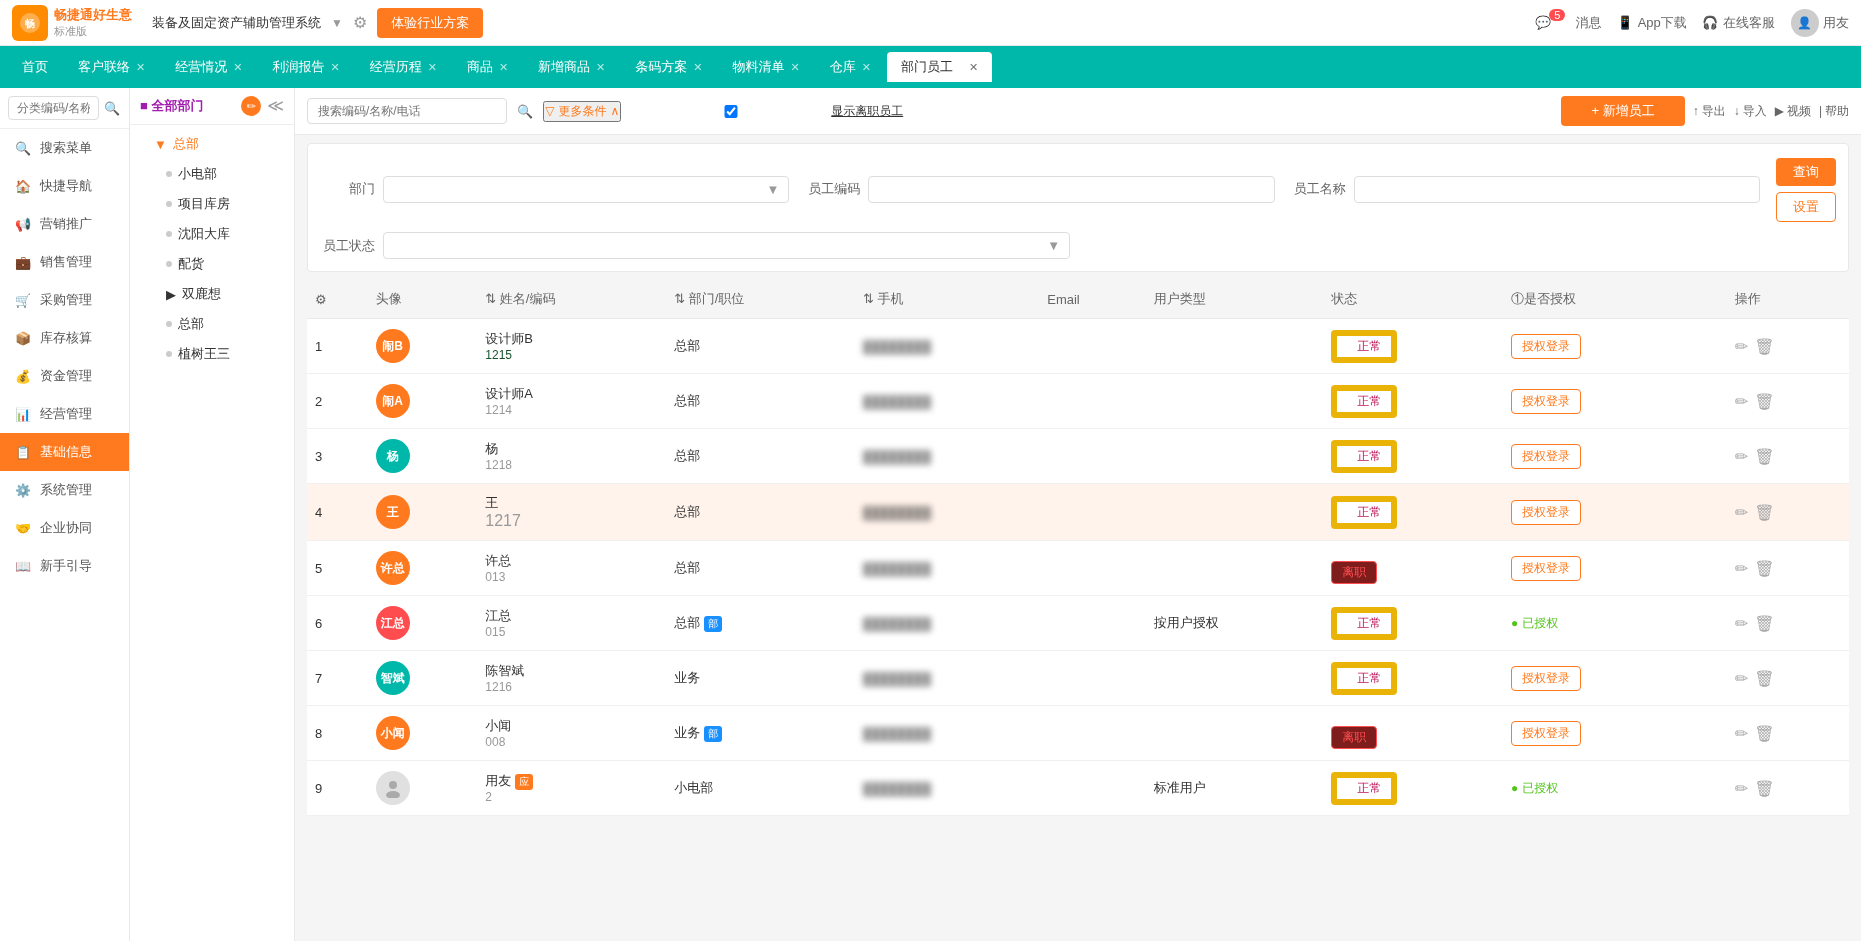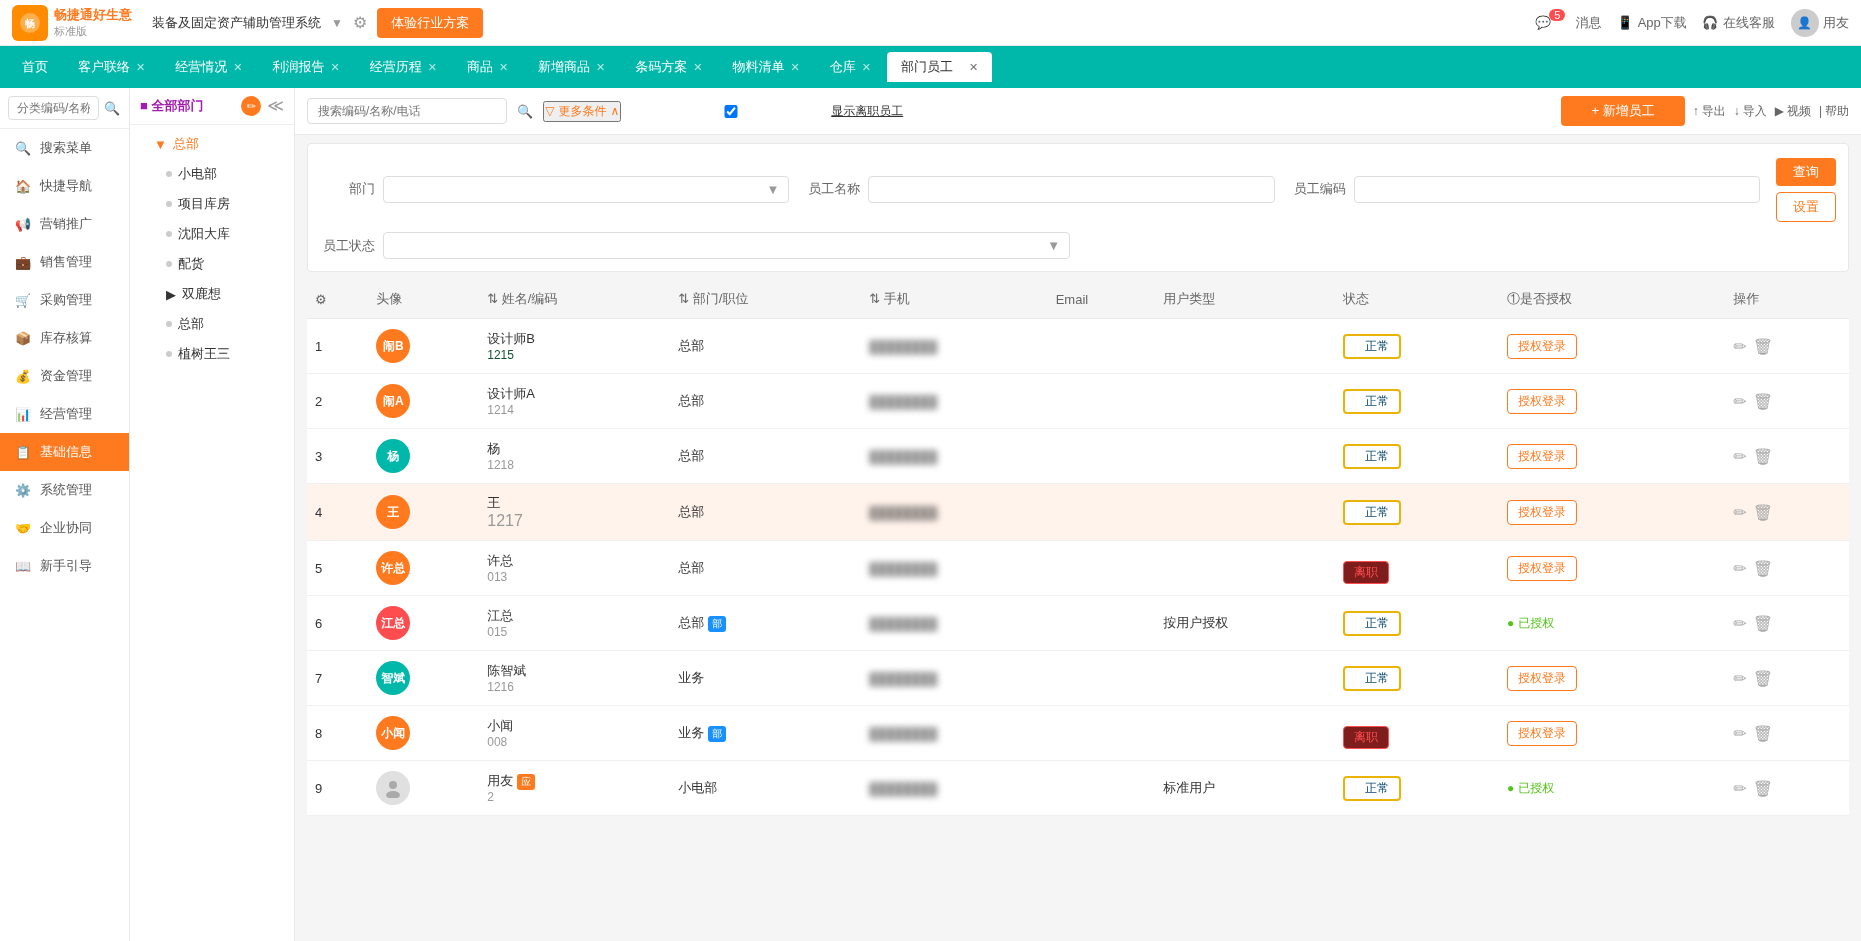--- a/index.html
+++ b/index.html
@@ -64,21 +64,21 @@
     .btn-set { background: #fff; color: #ff7a1e; border: 1px solid #ff7a1e; border-radius: 4px; padding: 5px 16px; cursor: pointer; font-size: 13px; }
 
     
     .table-area { flex: 1; overflow: auto; padding: 0 12px; background: #f5f5f5; }
     .data-table { width: 100%; background: #fff; border-collapse: collapse; font-size: 13px; }
     .data-table th { background: #f5f5f5; color: #666; padding: 10px 8px; text-align: left; border-bottom: 1px solid #e8e8e8; white-space: nowrap; font-weight: normal; }
     .data-table td { padding: 10px 8px; border-bottom: 1px solid #f0f0f0; vertical-align: middle; }
     .data-table tr.highlighted { background: #fff3ec; }
     .avatar-circle { width: 34px; height: 34px; border-radius: 50%; display: flex; align-items: center; justify-content: center; color: #fff; font-size: 13px; font-weight: bold; flex-shrink: 0; }
     .status-badge { padding: 2px 10px; border-radius: 4px; font-size: 12px; display: inline-block; }
-    .status-normal { background: #fff; border: 2px solid #eab308; color: #0c4a6e; padding-left: 20px; }
+    .status-normal { background: #fff; border: 6px solid #eab308; color: #be185d; padding-left: 20px; }
     .status-resign { background: #7f1d1d; border: 1px solid #ff4d4f; color: #ff4d4f; margin-top: 8px; }
     .btn-auth { border: 1px solid #ff7a1e; color: #ff7a1e; background: #fff; border-radius: 4px; padding: 3px 10px; cursor: pointer; font-size: 12px; white-space: nowrap; }
     .auth-granted { color: #52c41a; font-size: 12px; }
     .auth-granted::before { content: '●'; margin-right: 4px; }
     .op-btns { display: flex; gap: 6px; align-items: center; }
     .op-btn { color: #aaa; cursor: pointer; font-size: 16px; background: none; border: none; }
     .blur-text { color: transparent; text-shadow: 0 0 6px rgba(0,0,0,0.4); user-select: none; font-size: 12px; }
     .dept-tag { display: inline-block; background: #1890ff; color: #fff; font-size: 11px; padding: 1px 4px; border-radius: 3px; margin-left: 4px; vertical-align: middle; }
     .orange-tag { background: #ff7a1e; }
 
@@ -329,25 +329,25 @@
         <div class="filter-field">
           <span class="filter-label">部门</span>
           <div class="filter-select-wrap">
             <select>
               <option></option>
             </select>
             <span class="arrow">▼</span>
           </div>
         </div>
         <div class="filter-field">
-          <span class="filter-label">员工名称</span>
+          <span class="filter-label">员工编码</span>
           <input class="filter-input" type="text" style="">
         </div>
         <div class="filter-field">
-          <span class="filter-label">员工编码</span>
+          <span class="filter-label">员工名称</span>
           <input class="filter-input" type="text" style="">
         </div>
         <div class="filter-btns">
           <button class="btn-search">查询</button>
           <button class="btn-set">设置</button>
         </div>
       </div>
       <div class="filter-row">
         <div class="filter-field">
           <span class="filter-label">员工状态</span>

